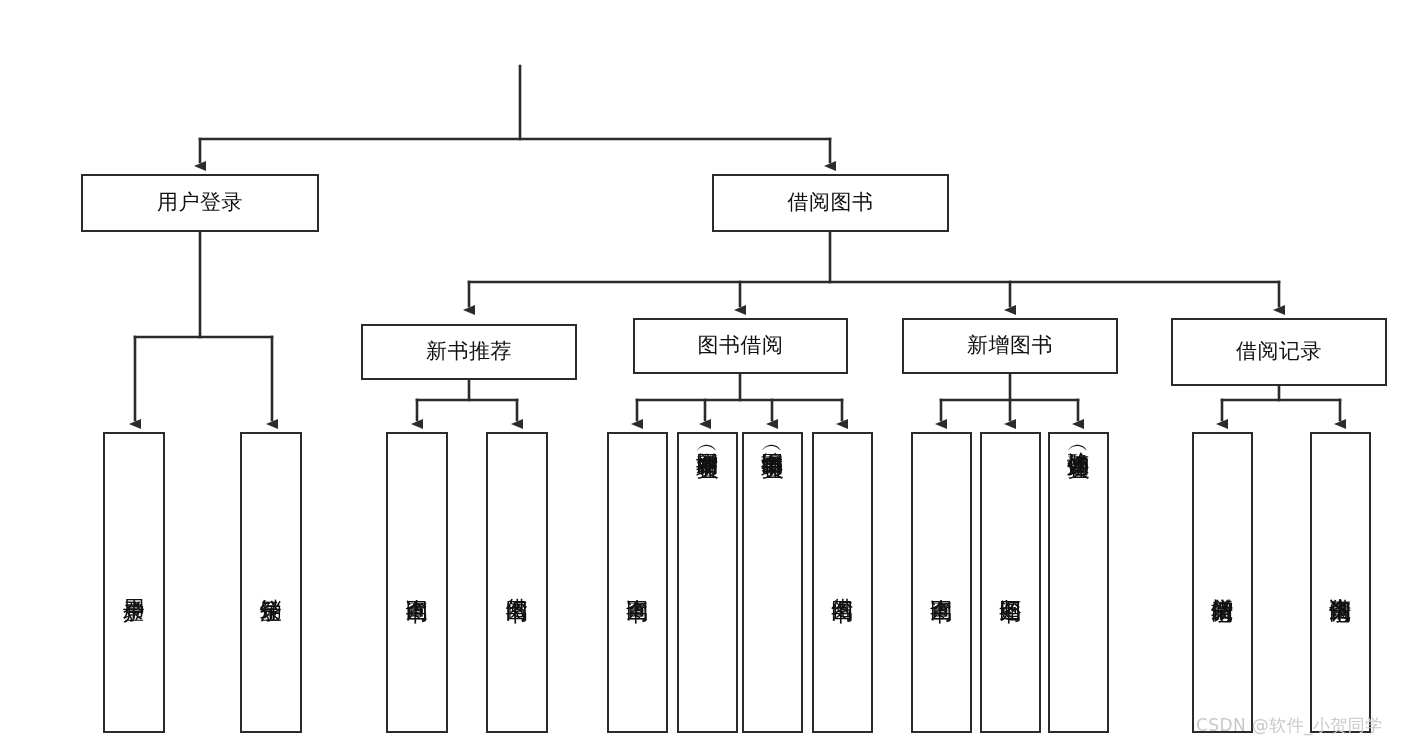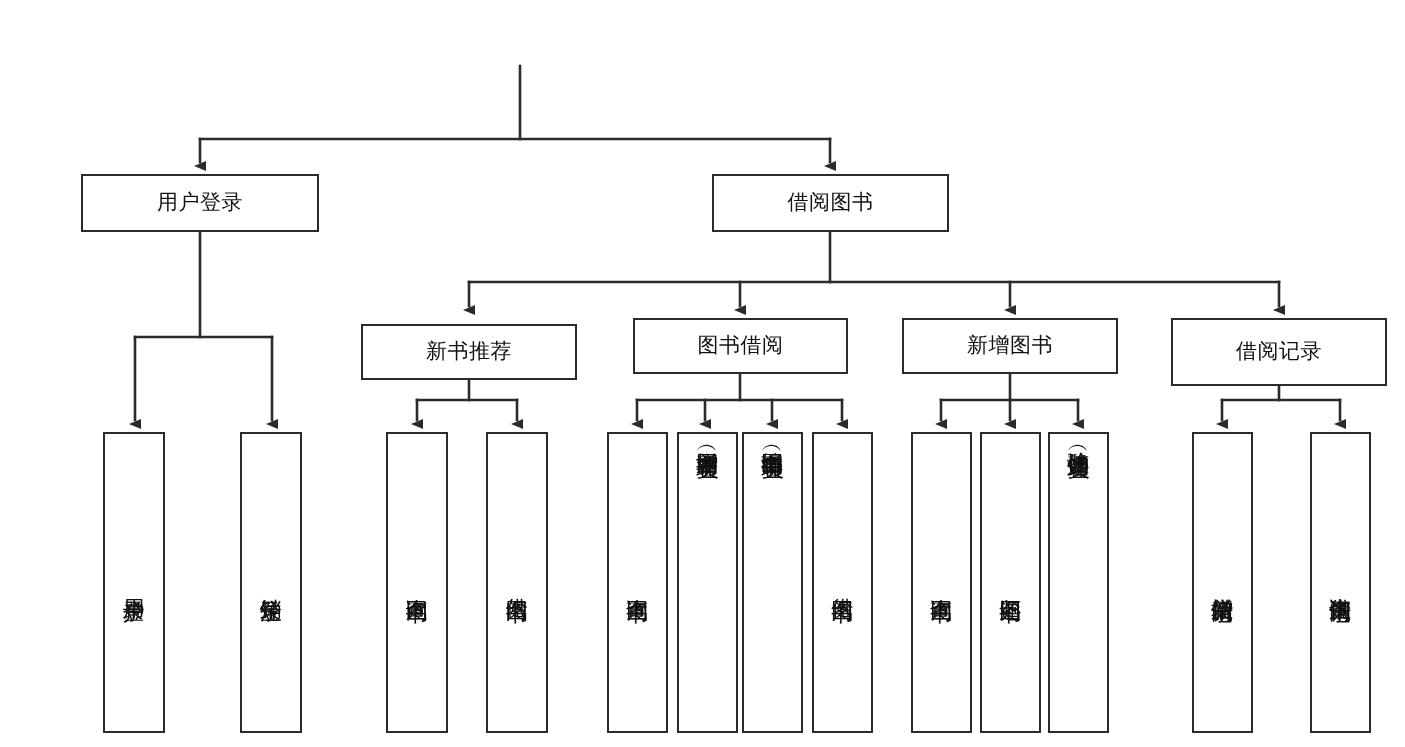--- a/index.html
+++ b/index.html
@@ -179,14 +179,15 @@
     <span class="label">确认归还（管理员）</span>
   </div>
 
   <div class="node v mid" style="left:1192px;top:432px;width:61px;height:301px;">
     <span class="label">新增借阅记录</span>
   </div>
   <div class="node v mid" style="left:1310px;top:432px;width:61px;height:301px;">
     <span class="label">查询借阅记录</span>
   </div>
 
+  <div class="watermark" style="left:1196px;top:714px;">CSDN @软件_小贺同学</div>
 
 </div>
 
 </body></html>

